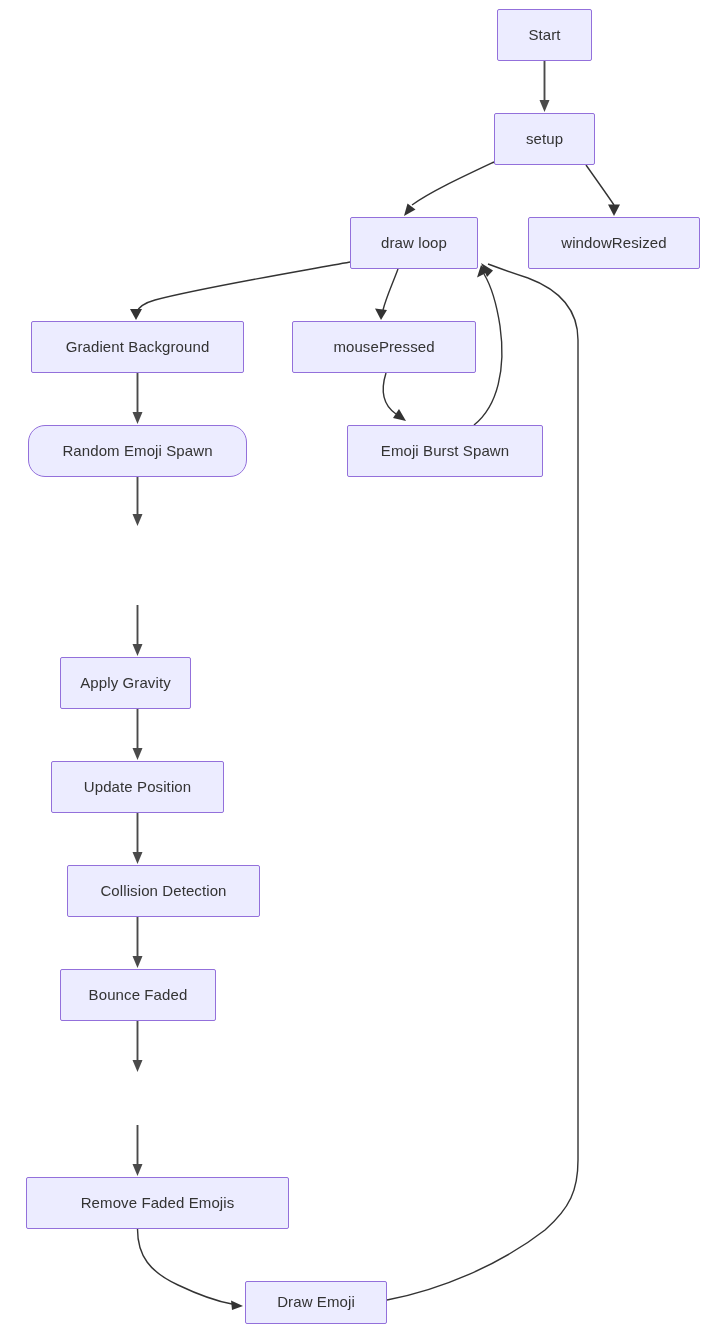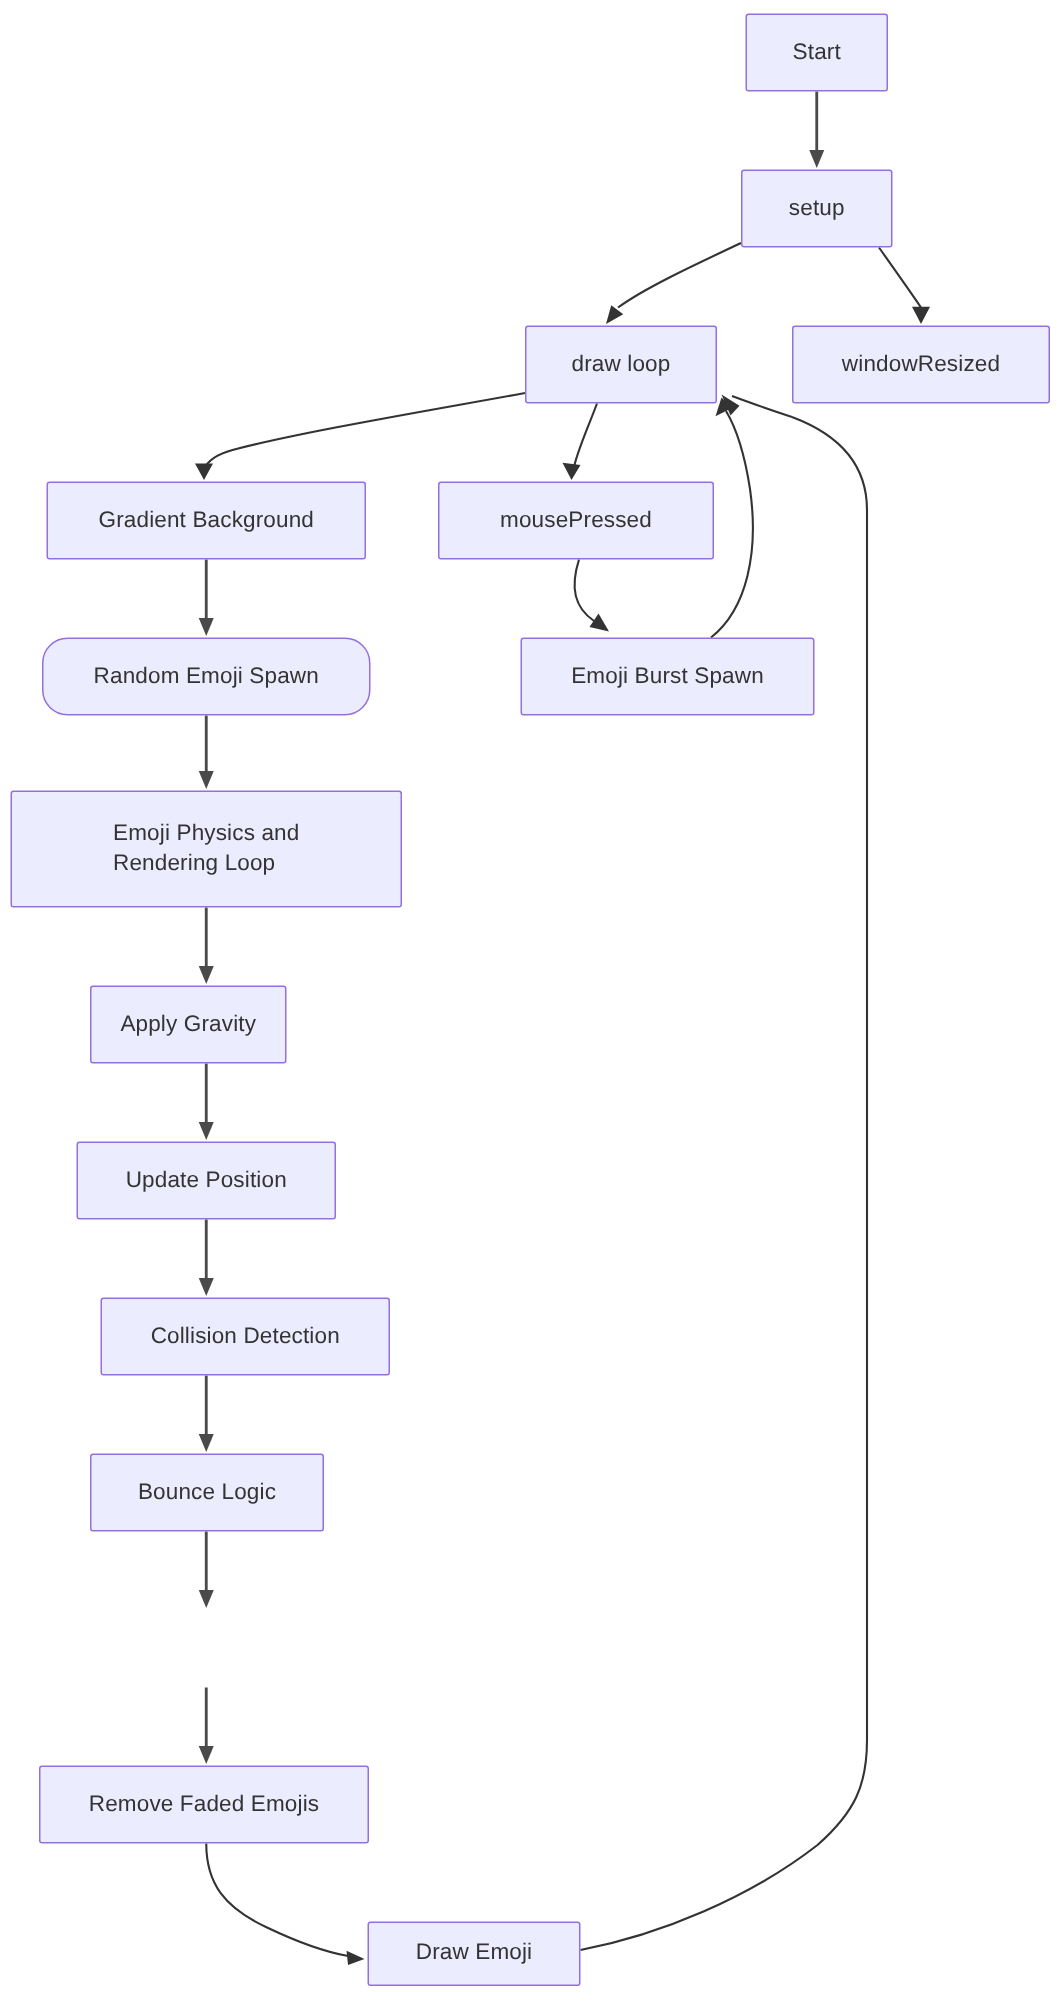--- a/index.html
+++ b/index.html
@@ -24,21 +24,21 @@
     width: 708px;
     height: 1342px;
     pointer-events: none;
   }
   .flow-node {
     position: absolute;
     box-sizing: border-box;
     display: flex;
     align-items: center;
     justify-content: center;
-    text-align: left;
+    text-align: right;
     background: #ececff;
     border: 1px solid #9370db;
     border-radius: 2px;
     color: #333333;
     font-family: "Liberation Sans", sans-serif;
     font-size: 15px;
     line-height: 1.35;
     letter-spacing: 0.1px;
     white-space: pre-line;
   }
@@ -120,22 +120,20 @@
   </svg>
 
   <div class="flow-node" style="left:497px; top:9px; width:95px; height:52px;">Start</div>
   <div class="flow-node" style="left:494px; top:113px; width:101px; height:52px;">setup</div>
   <div class="flow-node" style="left:528px; top:217px; width:172px; height:52px;">windowResized</div>
   <div class="flow-node" style="left:350px; top:217px; width:128px; height:52px;">draw loop</div>
   <div class="flow-node" style="left:292px; top:321px; width:184px; height:52px;">mousePressed</div>
   <div class="flow-node" style="left:347px; top:425px; width:196px; height:52px;">Emoji Burst Spawn</div>
   <div class="flow-node" style="left:31px; top:321px; width:213px; height:52px;">Gradient Background</div>
   <div class="flow-node" style="left:28px; top:425px; width:219px; height:52px;border-radius:17px;">Random Emoji Spawn</div>
-  <div class="flow-node" style="left:7px; top:527px; width:261px; height:78px;">Emoji Physics and
-Rendering Loop</div>
   <div class="flow-node" style="left:60px; top:657px; width:131px; height:52px;">Apply Gravity</div>
   <div class="flow-node" style="left:51px; top:761px; width:173px; height:52px;">Update Position</div>
   <div class="flow-node" style="left:41px; top:865px; width:193px; height:52px;margin-left:26px;">Collision Detection</div>
-  <div class="flow-node" style="left:60px; top:969px; width:156px; height:52px;">Bounce Logic</div>
-  <div class="flow-node" style="left:26px; top:1177px; width:220px; height:52px;">Remove Faded Emojis</div>
+  <div class="flow-node" style="left:60px; top:969px; width:156px; height:52px;">Bounce Faded</div>
+  <div class="flow-node" style="left:26px; top:1177px; width:263px; height:52px;">Remove Faded Emojis</div>
   <div class="flow-node" style="left:245px; top:1281px; width:142px; height:43px;">Draw Emoji</div>
 
 </div>
 
 </body></html>

